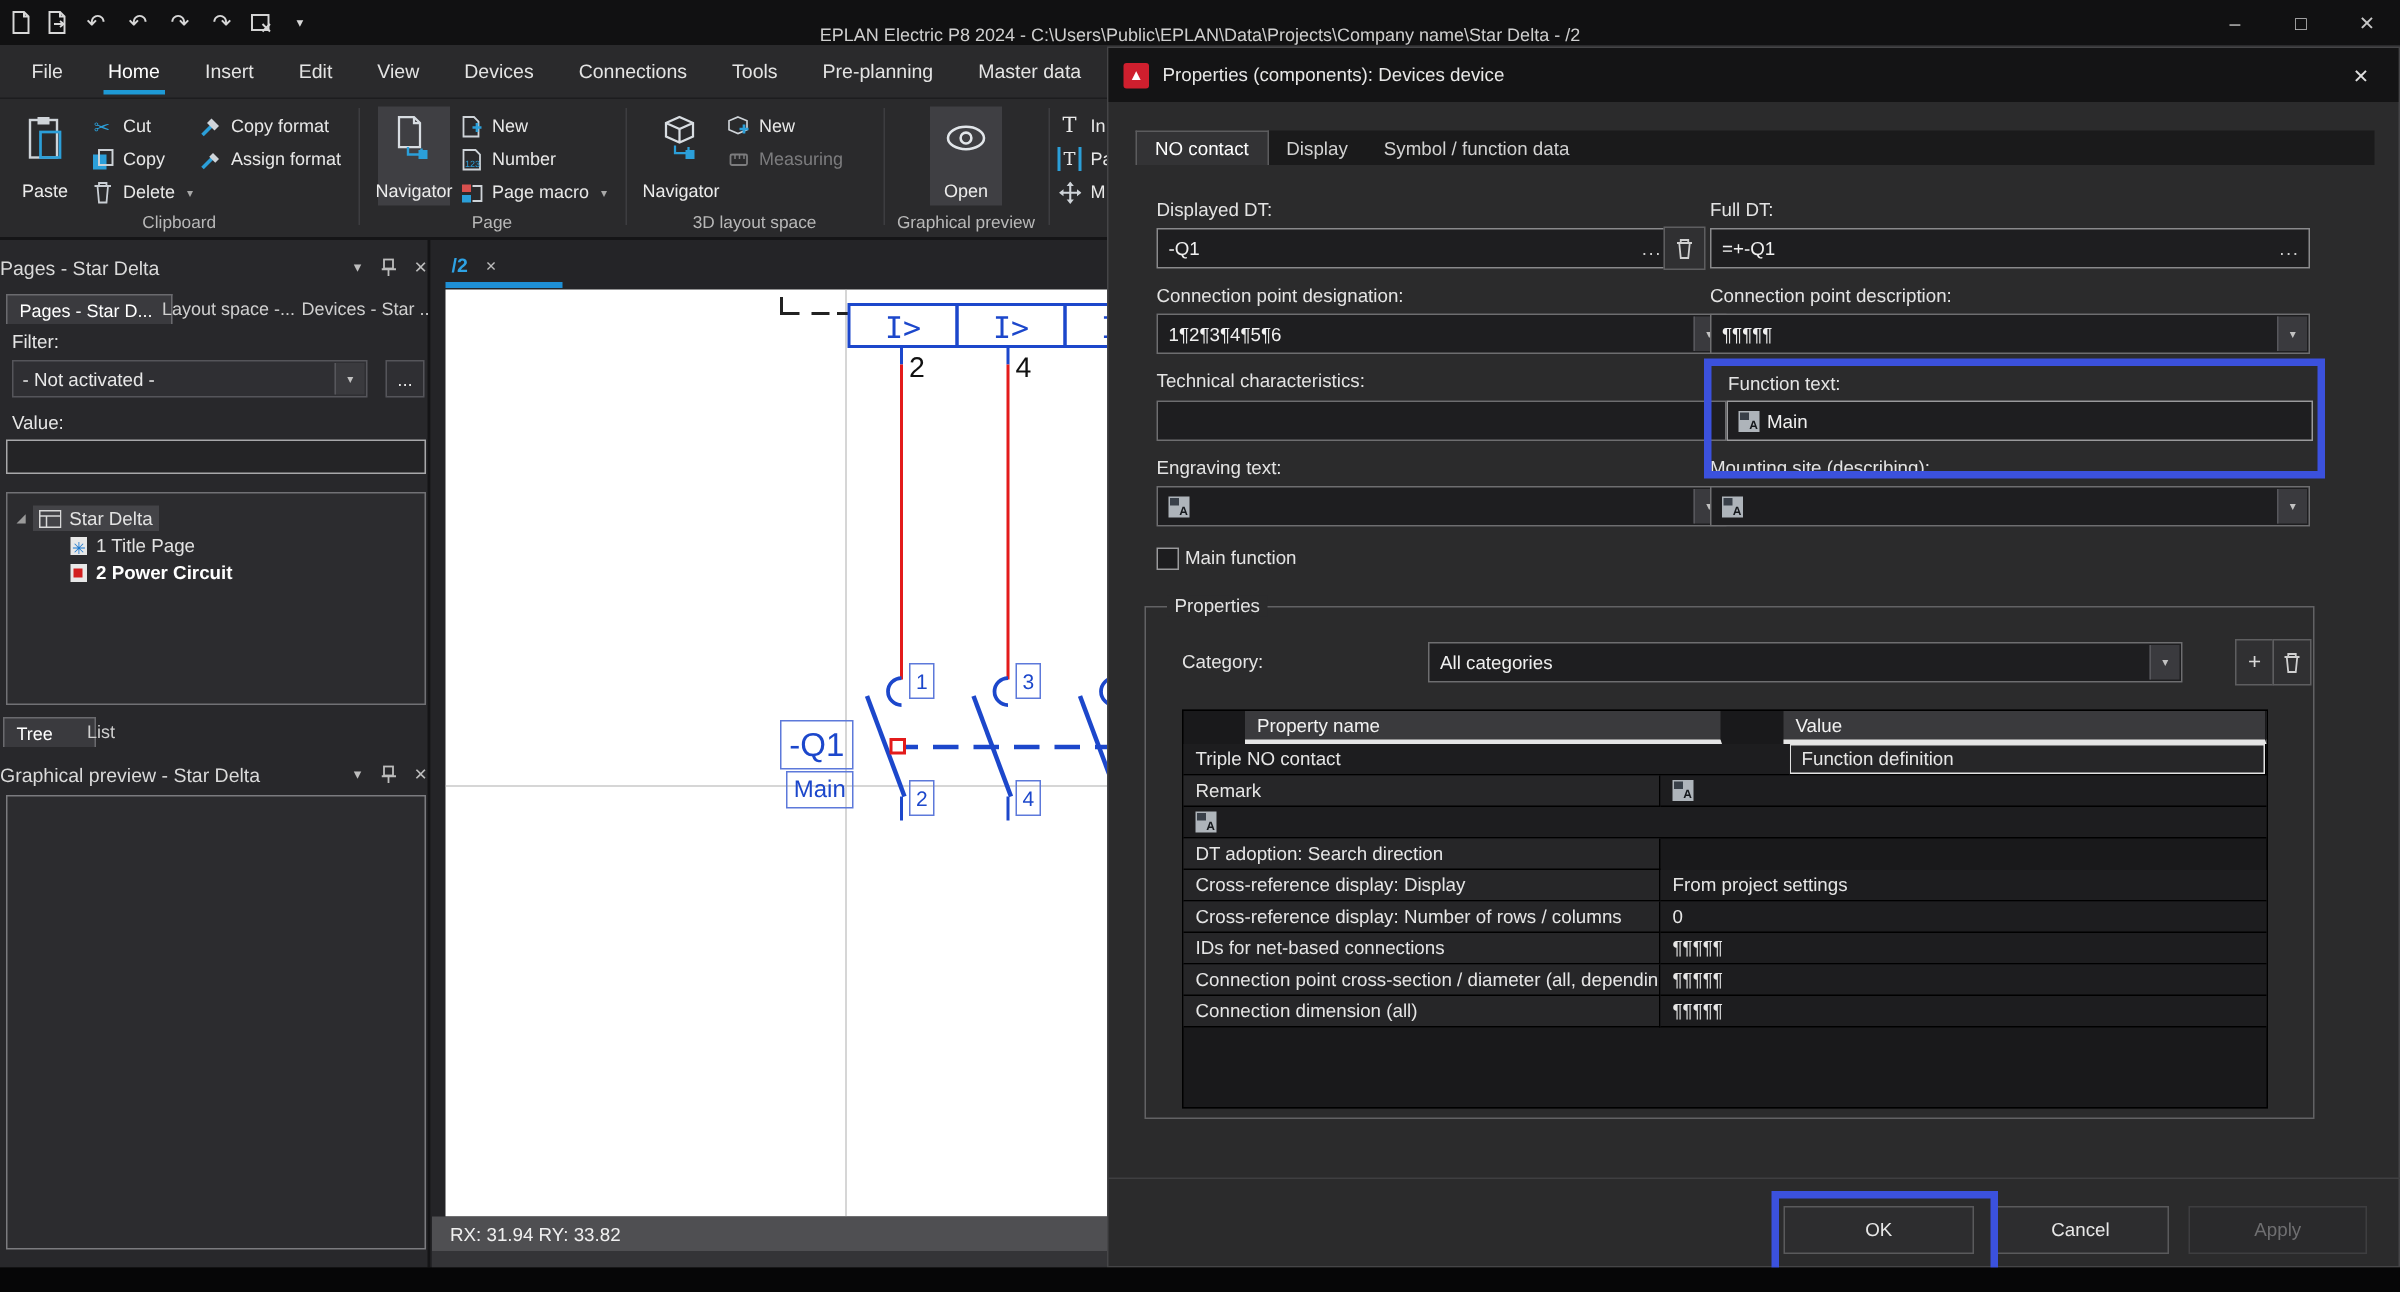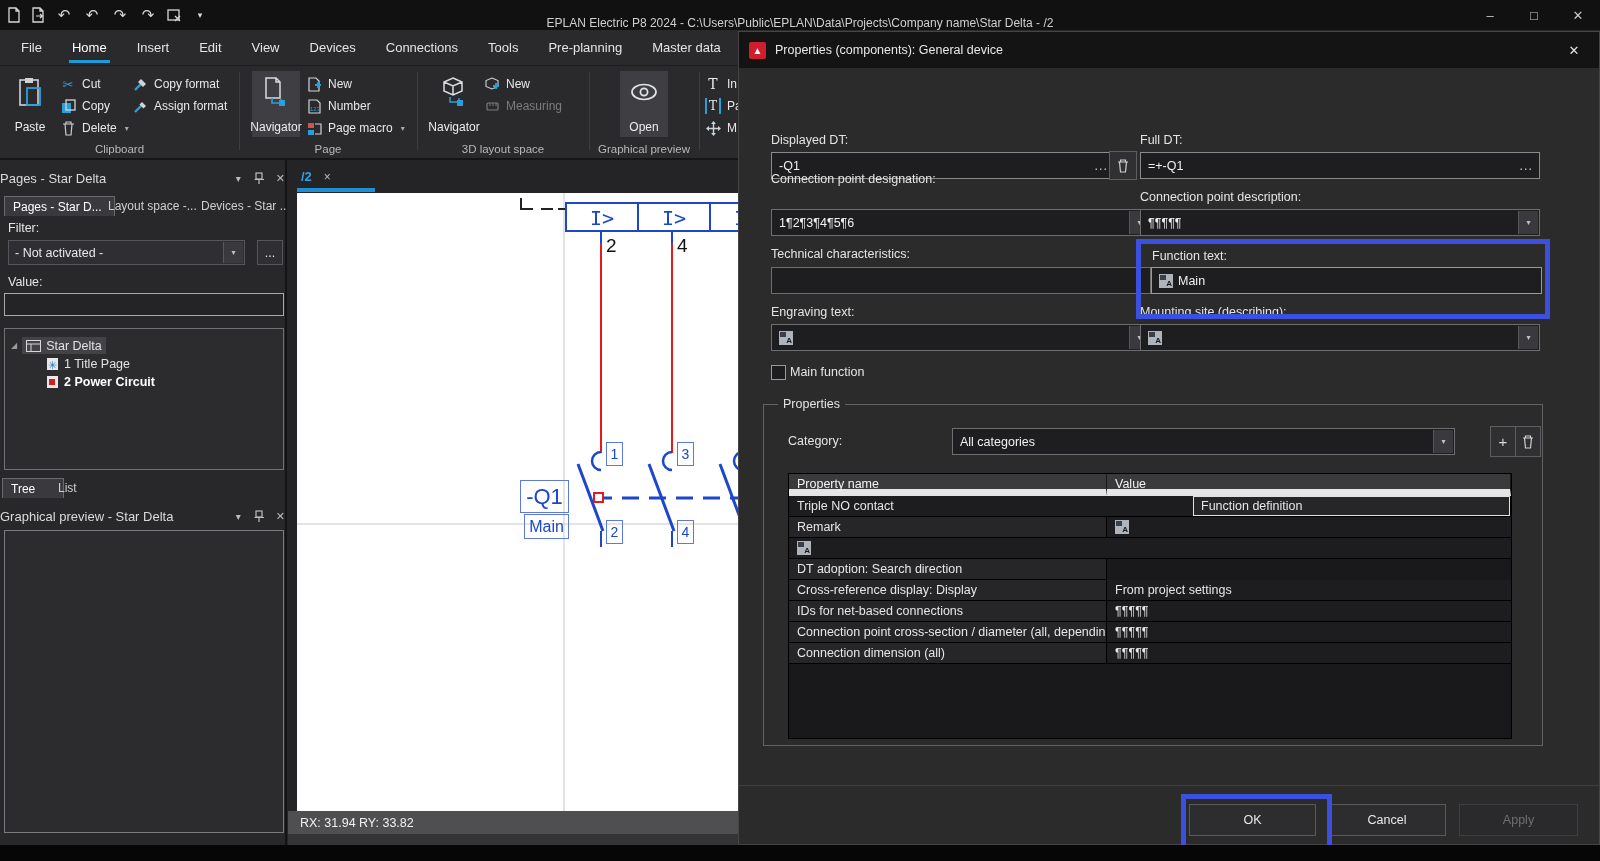--- a/index.html
+++ b/index.html
@@ -74,21 +74,21 @@
   .inp .dots{position:absolute;right:6px;color:#cfcfcf;letter-spacing:1px;}
   .sqbtn{position:absolute;background:#303032;border:1px solid #5e5e60;display:flex;align-items:center;justify-content:center;color:#d8d8d8;}
   .chk{position:absolute;width:13px;height:13px;background:#1d1d1f;border:1px solid #9a9a9c;}
   .group{position:absolute;border:1px solid #626264;}
   .legend{position:absolute;top:-8px;left:14px;background:#2b2b2c;padding:0 5px;font-size:12.5px;color:#e4e4e4;}
   .tico{width:14px;height:14px;background:#aeb4ba;position:relative;flex:none;display:inline-block;}
   .tico::before{content:"";position:absolute;left:1px;top:1px;width:6px;height:5px;background:#394049;}
   .tico::after{content:"A";position:absolute;right:1px;bottom:0;font-size:8px;color:#15181c;font-weight:bold;line-height:8px;}
   .tbl{position:absolute;background:#19191b;border:1px solid #000;}
   .thead{display:flex;height:22px;}
-  .th{box-sizing:border-box;padding:3px 8px;background:#3a3a3d;color:#f2f2f2;border-right:1px solid #19191b;border-bottom:7px solid #e5e5e5;font-size:12.5px;}
+  .th{box-sizing:border-box;padding:3px 8px;background:#3a3a3d;color:#f2f2f2;border-right:1px solid #19191b;border-bottom:3px solid #e5e5e5;font-size:12.5px;margin-left:41px;}
   .trow{display:flex;height:21px;}
   .td{box-sizing:border-box;padding:2px 8px;border-bottom:1px solid #000;font-size:12.5px;white-space:nowrap;overflow:hidden;display:flex;align-items:center;gap:4px;}
   .td.n{width:318px;background:#262628;border-right:1px solid #000;}
   .td.v{flex:1;background:#1d1d1f;}
   .td.sel{box-shadow:inset 0 0 0 1px #e2e2e2;}
   .btn{position:absolute;height:30px;background:#2d2d2f;border:1px solid #5a5a5c;color:#e8e8e8;
        display:flex;align-items:center;justify-content:center;font-size:12.5px;}
   .btn.dis{color:#6f6f71;border-color:#3e3e40;background:#2a2a2c;text-align:center;}
   .annot{position:absolute;border:5px solid #3b51dd;z-index:50;pointer-events:none;}
 
@@ -457,42 +457,53 @@
 
     <div class="statusbar">
       <span>RX: 31.94 RY: 33.82</span>
     </div>
     <div class="ed-bottom"></div>
   </div>
 
   <div class="abs dialog">
     <div class="dlg-title">
       <span class="logo">▲</span>
-      <span style="font-size:12.5px;color:#e8e8e8">Properties (components): General device</span>
+      <span style="font-size:12.5px;color:#e8e8e8">Properties (components): Devices device</span>
     </div>
     <div class="dlg-close">✕</div>
 
+    <div class="tabstrip">
+      <div class="dtab on">
+          <span>NO contact</span>
+        </div>
+      <div class="dtab">
+          <span>Display</span>
+        </div>
+      <div class="dtab">
+          <span>Symbol / function data</span>
+        </div>
+    </div>
 
     <div class="dlab" style="left:32px;top:101px">Displayed DT:</div>
     <div class="inp" style="left:32px;top:120px;width:328px">
       <span>-Q1</span>
       <span class="dots">...</span>
     </div>
     <div class="sqbtn" style="left:370px;top:119px;width:26px;height:27px">
       <svg width="12" height="14">
           <path d="M1 3 h10 M3.5 3 v-2 h5 v2 M2.5 3 l1 10 h5 l1 -10" fill="none" stroke="#d0d0d0" stroke-width="1.2"></path>
         </svg>
     </div>
     <div class="dlab" style="left:401px;top:101px">Full DT:</div>
     <div class="inp" style="left:401px;top:120px;width:384px">
       <span>=+-Q1</span>
       <span class="dots">...</span>
     </div>
 
-    <div class="dlab" style="left:32px;top:140px">Connection point designation:</div>
+    <div class="dlab" style="left:32px;top:158px">Connection point designation:</div>
     <div class="inp" style="left:32px;top:177px;width:364px;border-color:#6e6e70">
       <span>1¶2¶3¶4¶5¶6</span>
       <span class="dd">▾</span>
     </div>
     <div class="dlab" style="left:401px;top:158px">Connection point description:</div>
     <div class="inp" style="left:401px;top:177px;width:384px;border-color:#6e6e70">
       <span>¶¶¶¶¶</span>
       <span class="dd">▾</span>
     </div>
 
@@ -557,20 +568,24 @@
             </div>
         </div>
         <div class="trow">
           <div class="td n">DT adoption: Search direction</div>
         </div>
         <div class="trow">
           <div class="td n">Cross-reference display: Display</div>
           <div class="td v">From project settings</div>
         </div>
         <div class="trow">
+          <div class="td n">Cross-reference display: Number of rows / columns</div>
+          <div class="td v">0</div>
+        </div>
+        <div class="trow">
           <div class="td n">IDs for net-based connections</div>
           <div class="td v">¶¶¶¶¶</div>
         </div>
         <div class="trow">
           <div class="td n">Connection point cross-section / diameter (all, depending on D...</div>
           <div class="td v">¶¶¶¶¶</div>
         </div>
         <div class="trow">
           <div class="td n">Connection dimension (all)</div>
           <div class="td v">¶¶¶¶¶</div>

